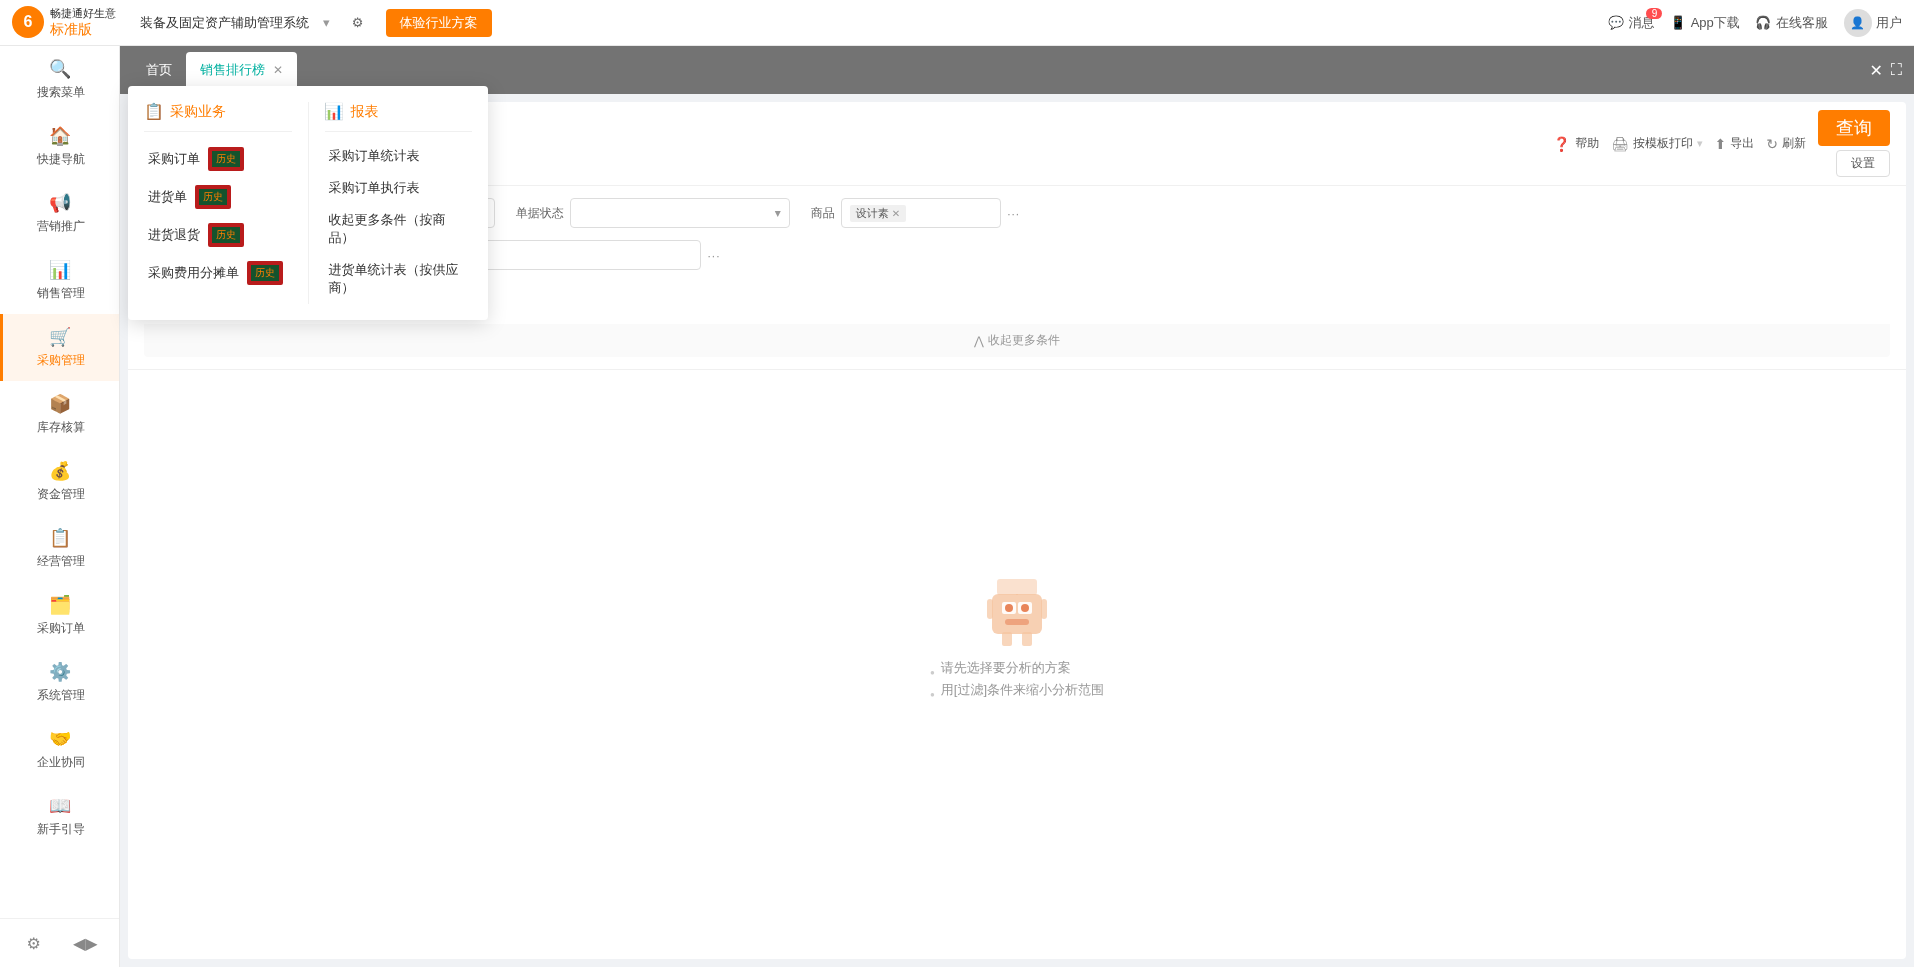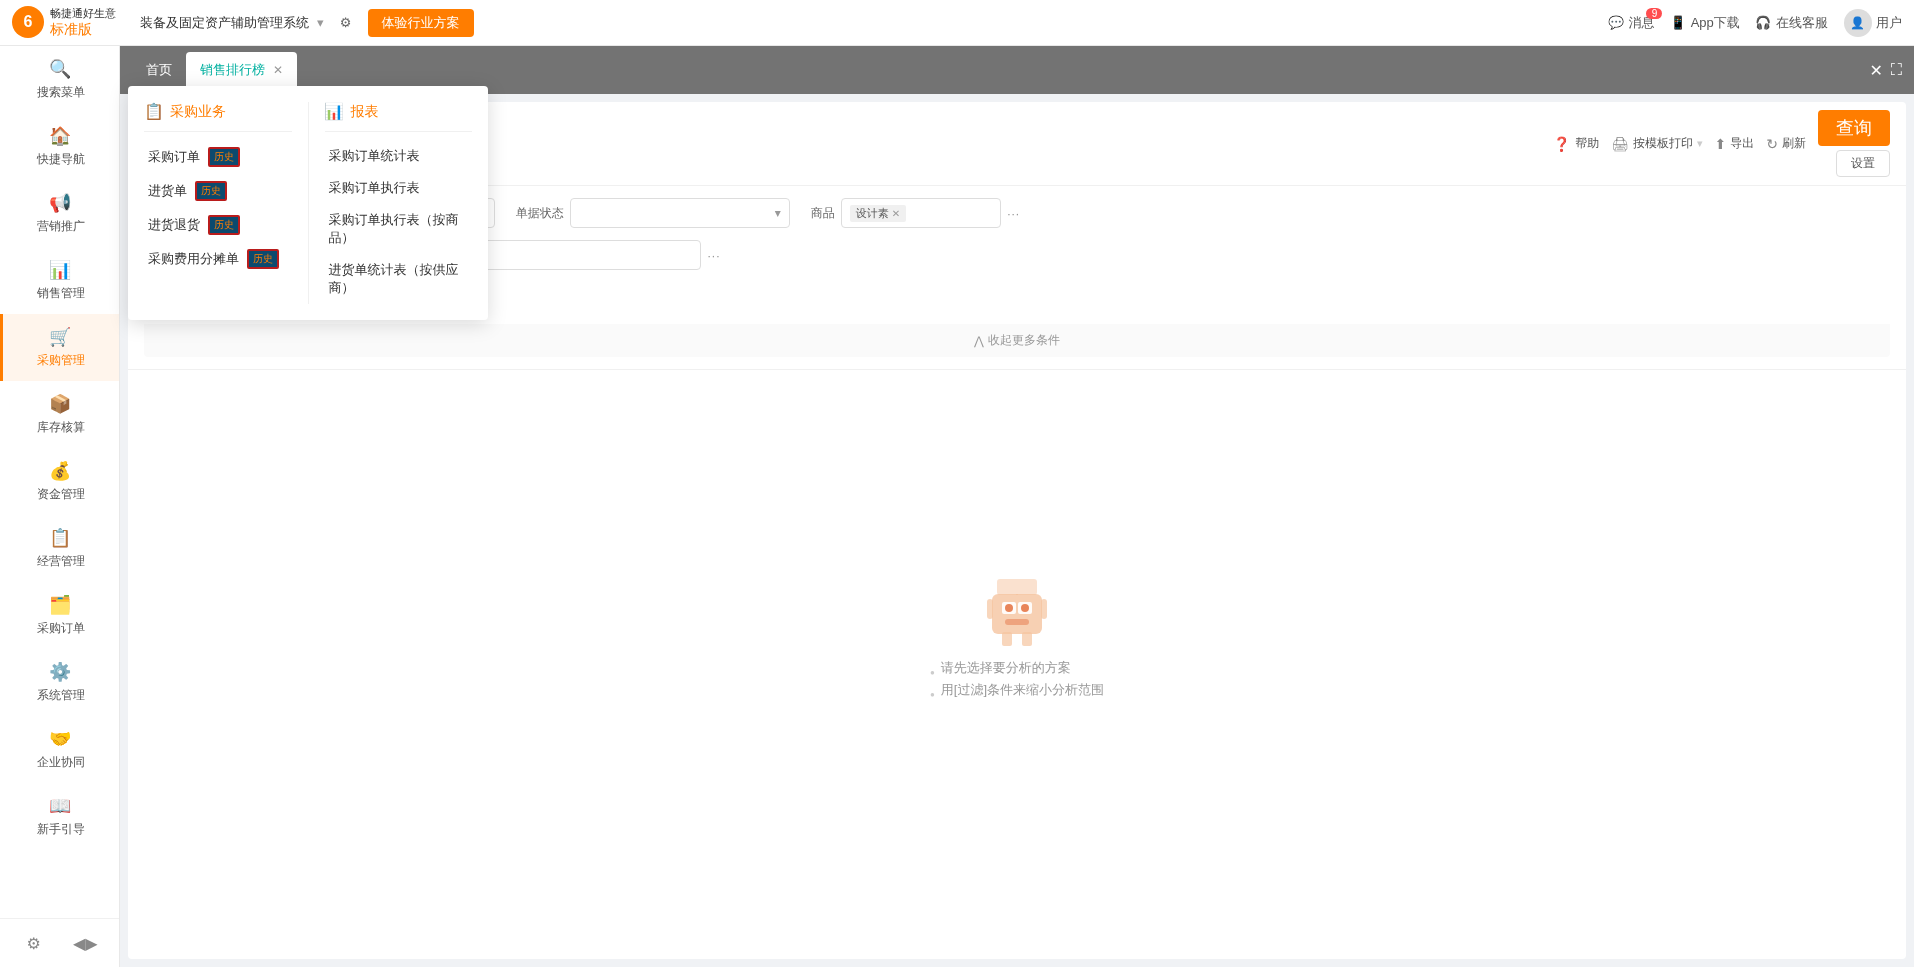--- a/index.html
+++ b/index.html
@@ -40,21 +40,21 @@
       line-height: 1.3;
     }
     .logo-sub {
       font-size: 14px;
       color: #ff7d00;
     }
     .header-middle {
       flex: 1;
       display: flex;
       align-items: center;
-      gap: 8px;
+      gap: 14px;
       padding-left: 8px;
     }
     .system-title {
       font-size: 13px;
       color: #333;
     }
     .header-arrow {
       color: #999;
       cursor: pointer;
     }
@@ -414,23 +414,23 @@
       display: flex;
       align-items: center;
       gap: 8px;
       padding: 7px 4px;
       font-size: 13px;
       color: #333;
       cursor: pointer;
       border-radius: 2px;
     }
     .history-tag {
-      background: #0c4a6e;
+      background: #14532d;
       color: #ff7d00;
-      border: 2px solid #b91c1c;
+      border: 4px solid #b91c1c;
       border-radius: 2px;
       font-size: 10px;
       padding: 1px 4px;
     }
     .col-divider {
       width: 1px;
       background: #f0f0f0;
       margin: 8px 0;
     }
   </style>
@@ -710,20 +710,20 @@
         <span class="dropdown-col-title-icon">📊</span>
         <span>报表</span>
       </div>
       <div class="dropdown-menu-item">
         <span>采购订单统计表</span>
       </div>
       <div class="dropdown-menu-item">
         <span>采购订单执行表</span>
       </div>
       <div class="dropdown-menu-item">
-        <span>采购订单执行表（按商品）</span>
+        <span>收起更多条件（按商品）</span>
       </div>
       <div class="dropdown-menu-item">
         <span>进货单统计表（按供应商）</span>
       </div>
     </div>
   </div>
 </div>
 
 </body></html>

